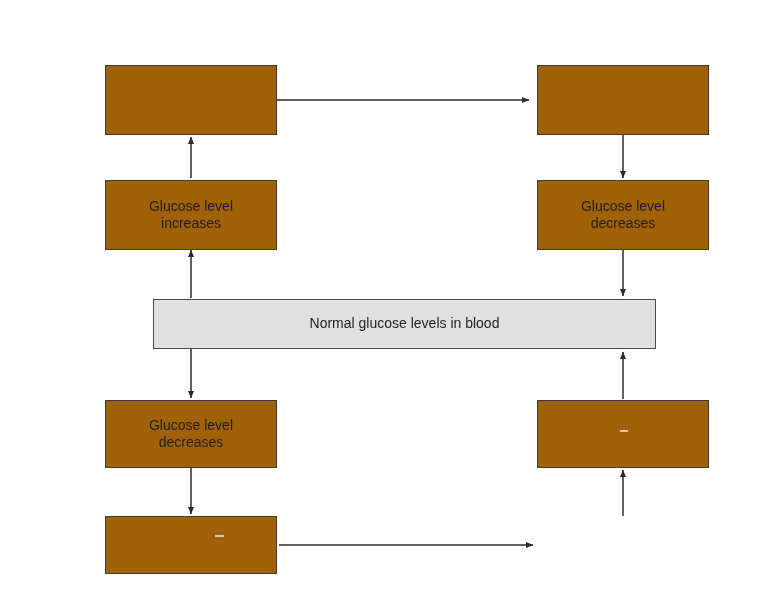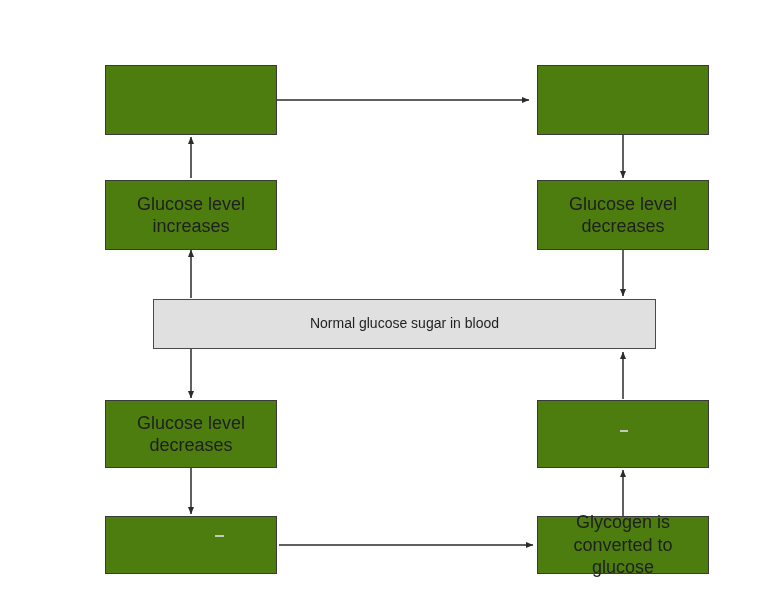--- a/index.html
+++ b/index.html
@@ -32,26 +32,26 @@
     letter-spacing: -0.2px;
     color: #1d1d1d;
     white-space: nowrap;
   }
 
   
   .node {
     position: absolute;
     box-sizing: border-box;
     border: 1.6px solid #3a3a3a;
-    background: #4d7c0f;
+    background: #a16207;
     display: flex;
     align-items: center;
     justify-content: center;
     text-align: center;
-    font-size: 18px;
+    font-size: 14px;
     line-height: 1.25;
     color: #1f1f1f;
     padding: 2px 4px;
   }
   .node.empty { }
   .node.normal-band {
     background: #e0e0e0;
     border: 1.6px solid #4a4a4a;
     font-size: 14px;
   }
@@ -143,37 +143,33 @@
     <span class="label">Glucose level
 increases</span>
   </div>
 
   <div class="node" style="left:537px; top:180px; width:172px; height:70px;">
     <span class="label">Glucose level
 decreases</span>
   </div>
 
   <div class="node normal-band" style="left:153px; top:299px; width:503px; height:50px;">
-    <span class="label">Normal glucose sugar in blood</span>
+    <span class="label">Normal glucose levels in blood</span>
   </div>
 
   <div class="node" style="left:105px; top:400px; width:172px; height:68px;">
     <span class="label">Glucose level
 decreases</span>
   </div>
 
   <div class="node empty" style="left:537px; top:400px; width:172px; height:68px;">
     <span class="label"></span>
   </div>
 
   <div class="node empty" style="left:105px; top:516px; width:172px; height:58px;">
     <span class="label"></span>
   </div>
 
-  <div class="node" style="left:537px; top:516px; width:172px; height:58px;">
-    <span class="label">Glycogen is
-converted to glucose</span>
-  </div>
 
   <div class="artifact" style="left:620px; top:430px; width:8px; height:2px;"></div>
   <div class="artifact" style="left:215px; top:535px; width:9px; height:2px;"></div>
 
 </div>
 
 </body></html>

